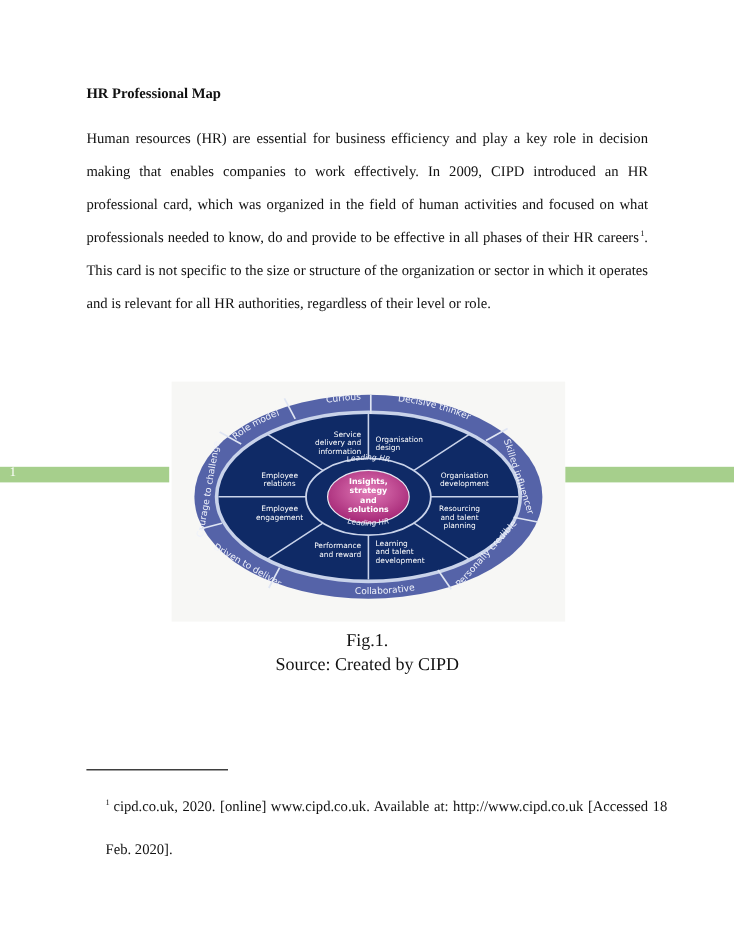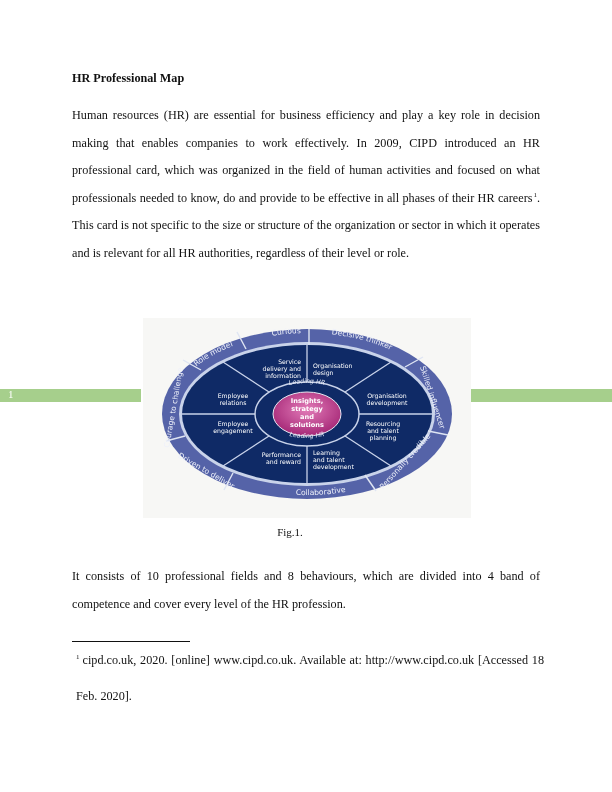--- a/index.html
+++ b/index.html
@@ -11,27 +11,27 @@
           text-align: justify; margin: 0; }
   .p1 { top: 102px; }
   .p2 { top: 274px; }
   .sup { font-size: 7px; vertical-align: super; line-height: 0; margin-left: 1px; }
   .figure { position: absolute; left: 143px; top: 318px; width: 328px; height: 200px; background: #f7f7f5; }
   .figure svg { display: block; }
   .band { position: absolute; top: 389px; height: 13px; background: #a6cf8c; }
   .band-left { left: 0; width: 141px; }
   .band-right { left: 471px; width: 141px; }
   .pagenum { position: absolute; left: 8px; top: 388px; font-size: 11px; color: #ffffff; }
-  .caption { position: absolute; left: 56px; width: 468px; text-align: center; font-size: 11px; margin: 0; }
+  .caption { position: absolute; left: 72px; width: 468px; text-align: center; font-size: 15px; margin: 0; }
   .cap1 { top: 526px; }
   .cap2 { top: 546px; }
   .p3 { top: 563px; }
   .fn-rule { position: absolute; left: 72px; top: 641px; width: 118px; height: 0; border-top: 1px solid #111; }
   .footnote { position: absolute; left: 72px; width: 468px; top: 638px; font-size: 12.2px;
-              line-height: 36px; text-align: justify; margin: 4px; }
+              line-height: 36px; text-align: justify; margin: 16px; }
   .fn-sup { font-size: 7px; vertical-align: super; line-height: 0; margin-right: 3px; }
 </style>
 </head>
 <body>
 
 <div class="page">
 
   <h1 class="heading">HR Professional Map</h1>
 
   <p class="para p1"><span>Human resources (HR) are essential for business efficiency and play a key role in decision making that enables companies to work effectively. In 2009, CIPD introduced an HR professional card, which was organized in the field of human activities and focused on what professionals needed to know, do and provide to be effective in all phases of their HR careers</span><span class="sup">1</span><span>. This card is not specific to the size or structure of the organization or sector in which it operates and is relevant for all HR authorities, regardless of their level or role.</span></p>
@@ -145,19 +145,19 @@
         <text transform="rotate(-48 264 145)"><tspan x="264" y="145" text-anchor="middle">Personally credible</tspan></text>
         <text><textPath href="#outerBot" startOffset="54%" text-anchor="middle">Collaborative</textPath></text>
         <text transform="rotate(30 62 155)"><tspan x="62" y="155" text-anchor="middle">Driven to deliver</tspan></text>
         <text transform="rotate(-80 33 90)"><tspan x="33" y="90" text-anchor="middle">Courage to challenge</tspan></text>
         <text><textPath href="#outerTop" startOffset="22%" text-anchor="middle">Role model</textPath></text>
       </g>
     </svg>
   </div>
 
   <p class="caption cap1">Fig.1.</p>
+  <p class="caption cap2">Source: Created by CIPD</p>
 
-  <p class="para p3">It consists of 10 professional fields and 8 behaviours, which are divided into 4 band of competence and cover every level of the HR profession.</p>
 
   <div class="fn-rule"></div>
   <p class="footnote"><span class="fn-sup">1</span><span>cipd.co.uk, 2020. [online] www.cipd.co.uk. Available at: http://www.cipd.co.uk [Accessed 18 Feb. 2020].</span></p>
 
 </div>
 
 </body></html>

